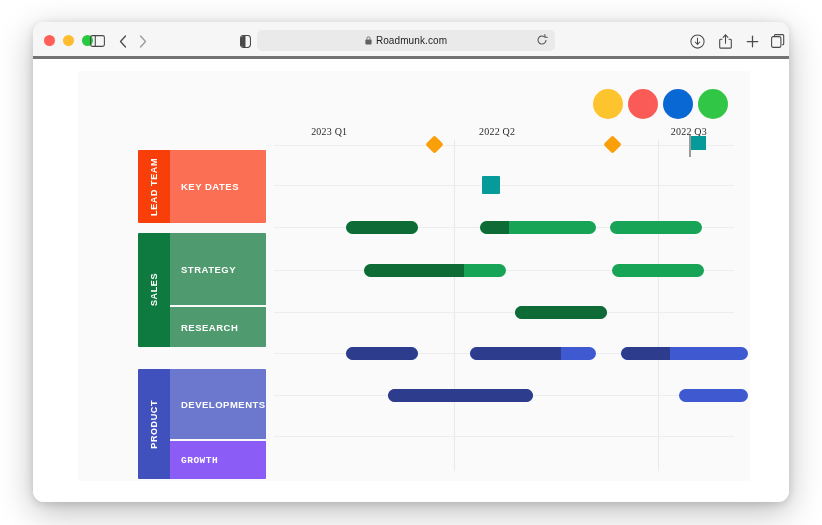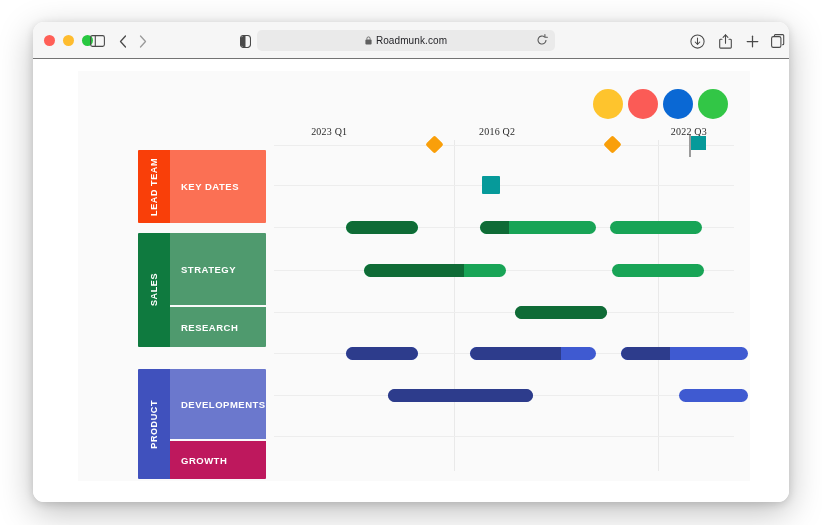--- a/index.html
+++ b/index.html
@@ -25,21 +25,21 @@
     border-radius: 11px;
     box-shadow: 0 10px 34px rgba(0,0,0,0.26), 0 2px 8px rgba(0,0,0,0.14);
     overflow: hidden;
   }
 
   
   .titlebar {
     position: relative;
     height: 37px;
     background: #f6f6f6;
-    border-bottom: 1px solid #737373;
+    border-bottom: 3px solid #737373;
   }
   .traffic {
     position: absolute; left: 11px; top: 13px;
     display: flex; gap: 8px;
   }
   .dot { width: 11px; height: 11px; border-radius: 50%; }
   .dot.red { background: #ff5f57; }
   .dot.yellow { background: #febc2e; }
   .dot.green { background: #28c840; }
 
@@ -316,28 +316,28 @@
                 <div class="grow" style="height: 74px; background: rgb(79, 154, 110); text-align: right;">STRATEGY</div>
                 <div class="grow" style="height: 40px; background: rgb(79, 154, 110);">RESEARCH</div>
               </div>
             </div>
             <div class="group" style="height: 110px; margin-top: 22px;">
               <div class="group-spine" style="background: rgb(64, 81, 189);">
                 <span class="spine-text">PRODUCT</span>
               </div>
               <div class="group-rows">
                 <div class="grow" style="height: 72px; background: rgb(107, 120, 205);">DEVELOPMENTS</div>
-                <div class="grow" style="height: 38px; background: #be185d;">GROWTH</div>
+                <div class="grow" style="height: 38px; background: #8b5cf6; font-family: Liberation Mono, monospace;">GROWTH</div>
               </div>
             </div>
           </div>
 
         <div class="timeline">
             <div class="q-header" style="left: calc(12% - 65px);">2023 Q1</div>
-            <div class="q-header" style="left: calc(48.5% - 65px);">2016 Q2</div>
+            <div class="q-header" style="left: calc(48.5% - 65px);">2022 Q2</div>
             <div class="vline" style="left: 39.1%;"></div>
             <div class="q-header" style="left: calc(90.2% - 65px);">2022 Q3</div>
             <div class="vline" style="left: 83.5%;"></div>
             <div class="hline" style="top: 5.5%;"></div>
             <div class="hline" style="top: 17.2%;"></div>
             <div class="hline" style="top: 29.4%;"></div>
             <div class="hline" style="top: 41.6%;"></div>
             <div class="hline" style="top: 53.8%;"></div>
             <div class="hline" style="top: 65.7%;"></div>
             <div class="hline" style="top: 77.9%;"></div>

